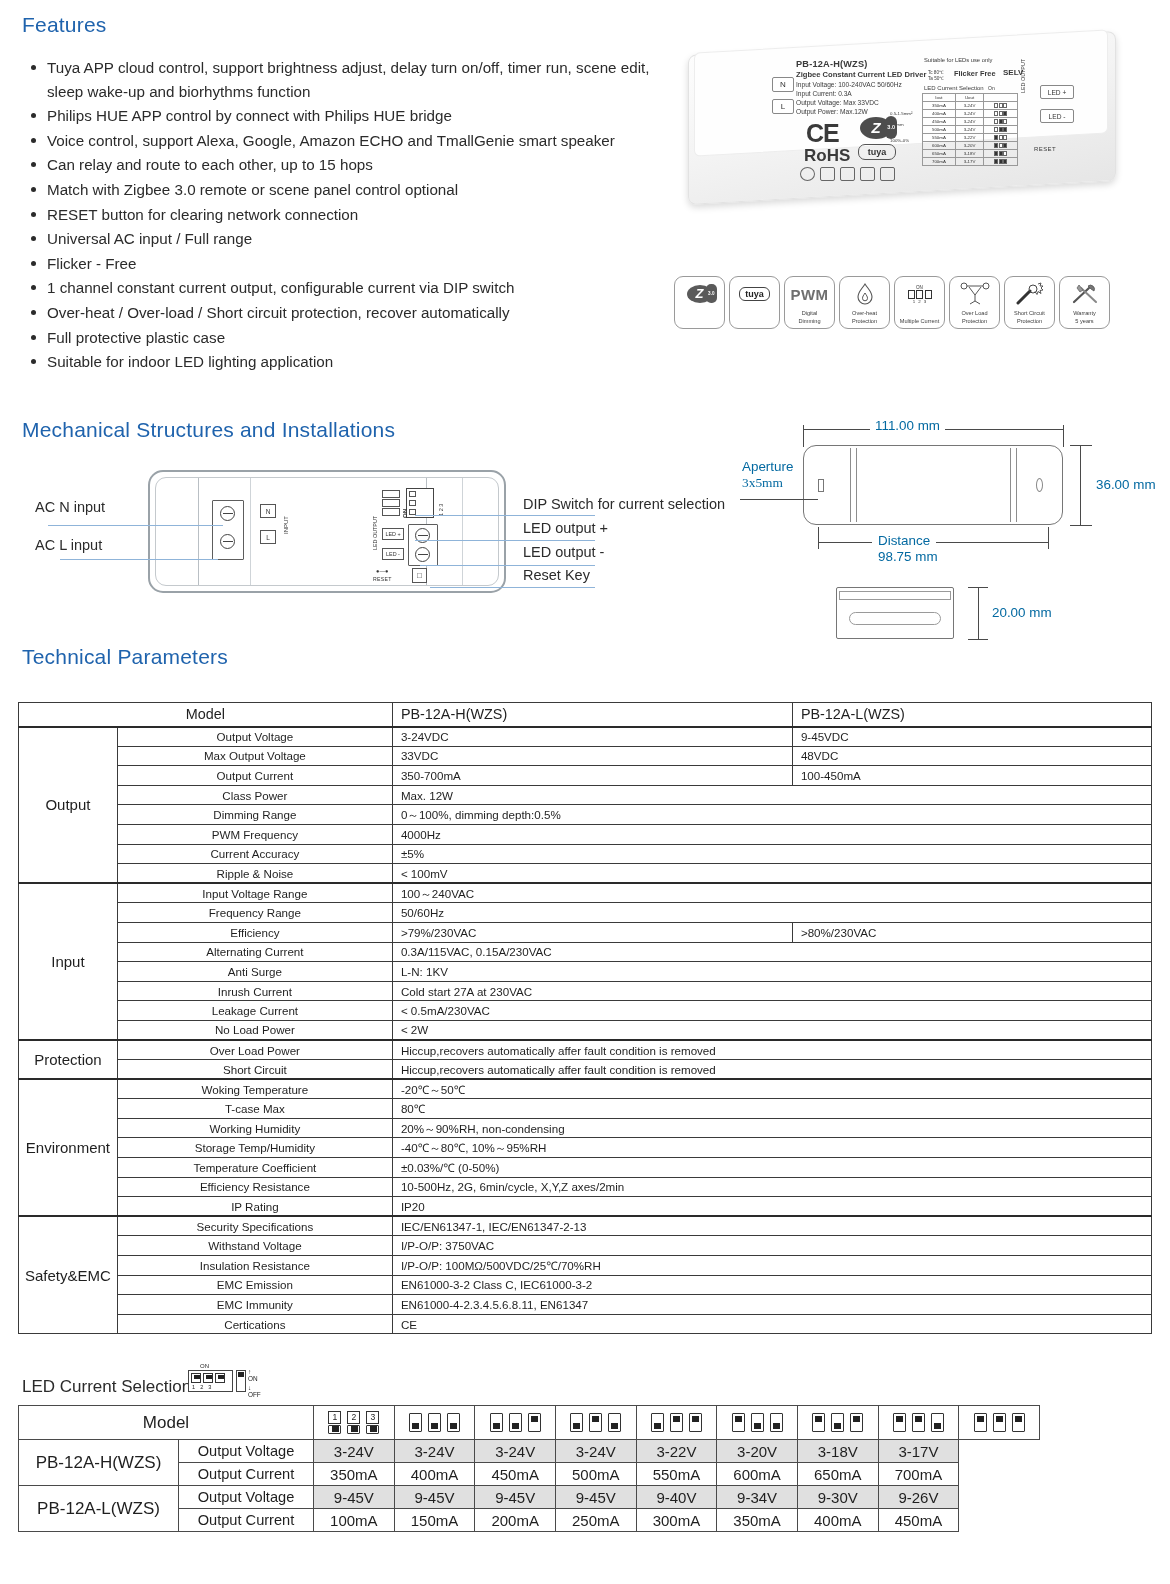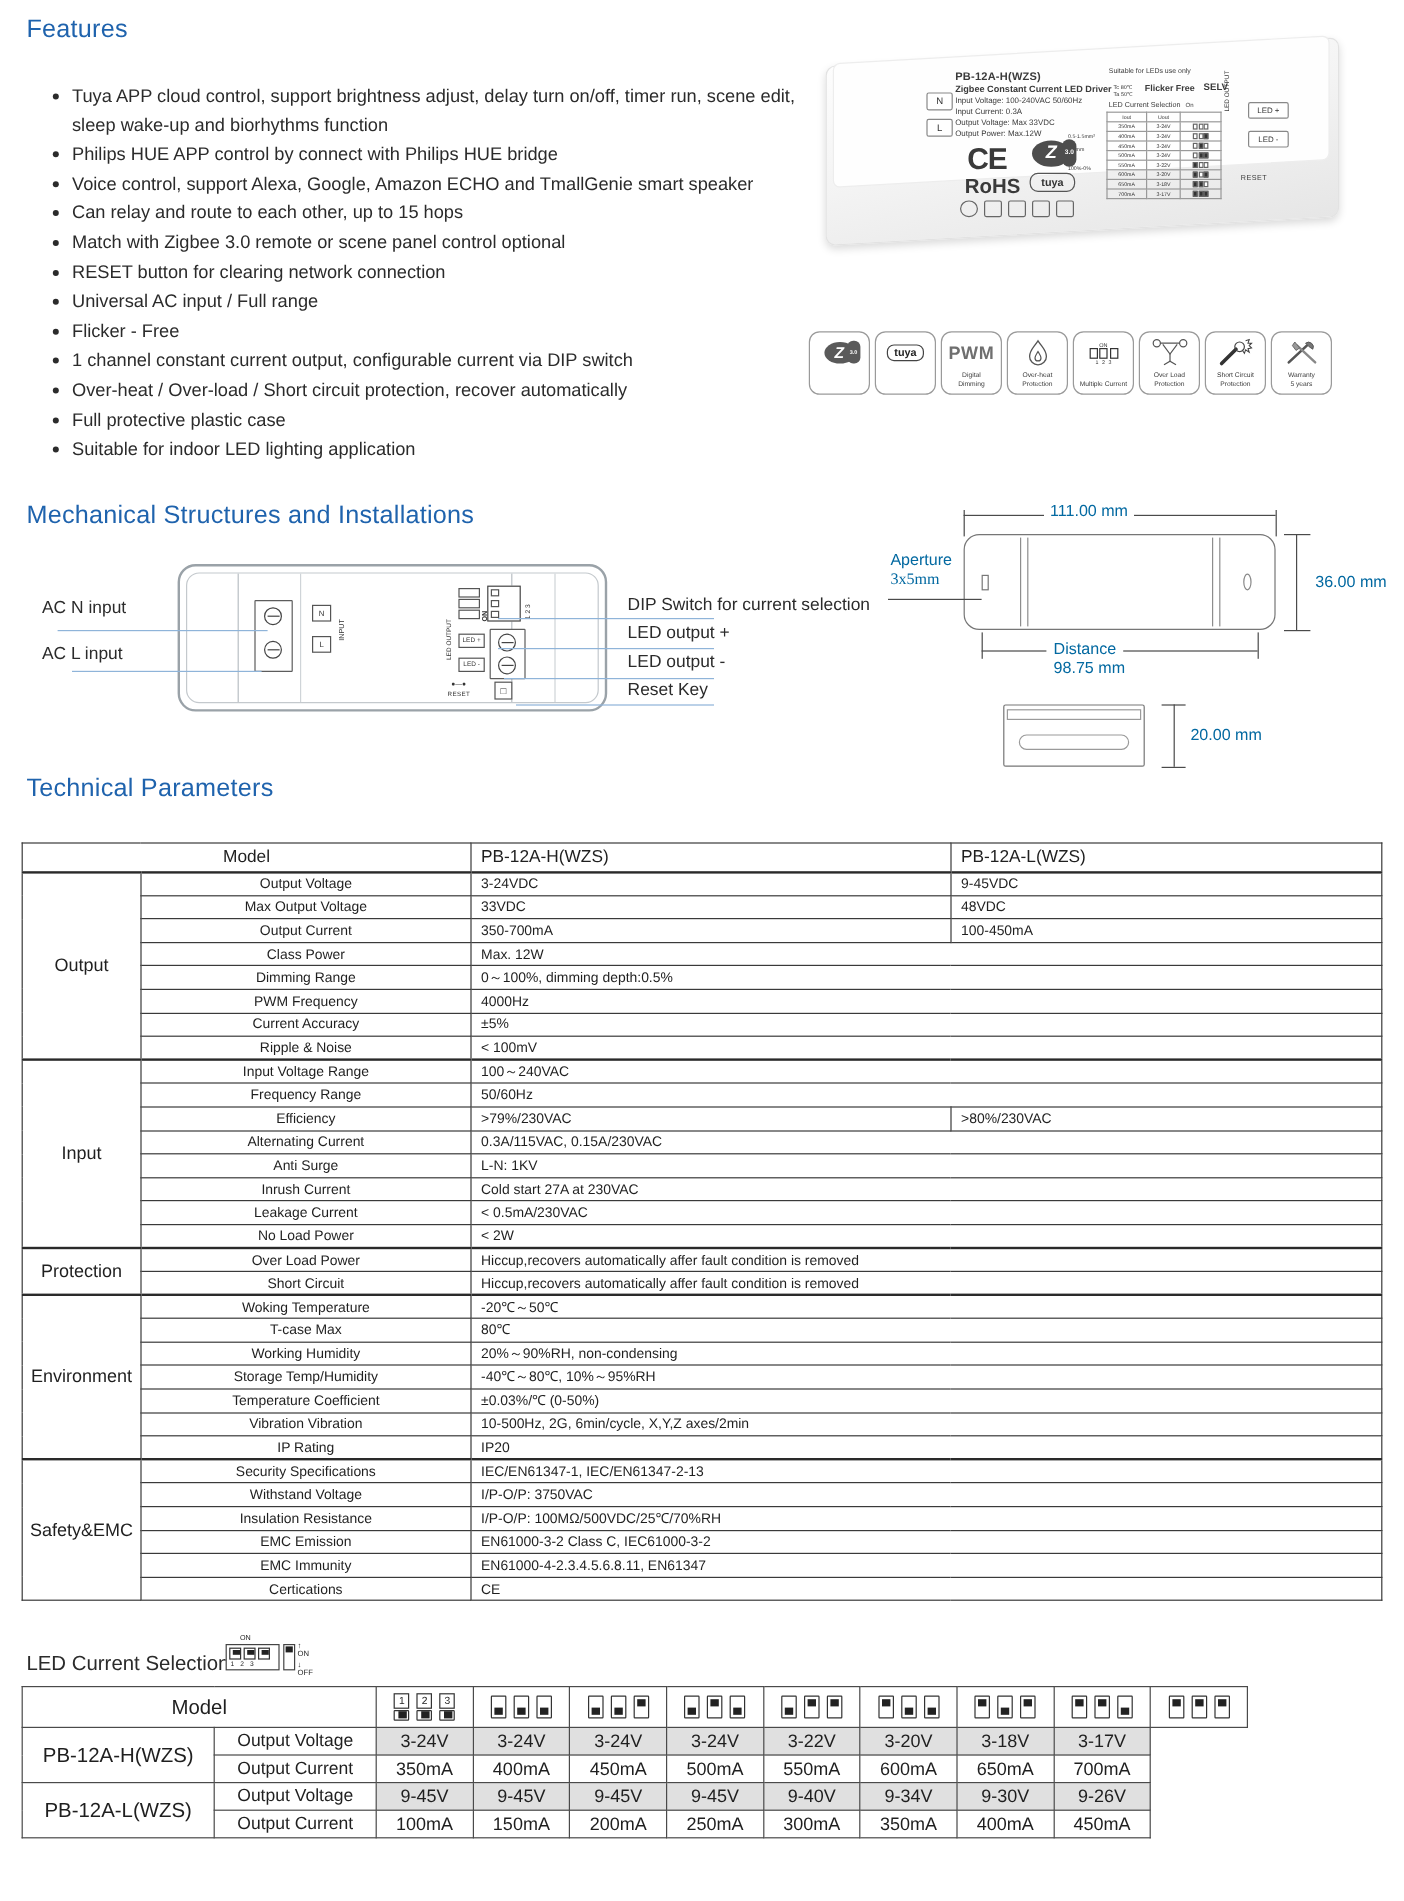--- a/index.html
+++ b/index.html
@@ -21,21 +21,21 @@
     font-weight:400;
     letter-spacing:.2px;
   }
   #features-title { position:absolute; left:22px; top:13px; }
   #mech-title     { position:absolute; left:22px; top:418px; }
   #tech-title     { position:absolute; left:22px; top:645px; }
 
   
   #features-list {
     position:absolute; left:24px; top:52px; width:650px;
-    list-style:none; margin:17px; padding:0;
+    list-style:none; margin:4px; padding:0;
   }
   #features-list li {
     position:relative;
     padding-left:19px;
     font-size:15.2px;
     line-height:23.6px;
     color:#2b2b2b;
     margin-bottom:1px;
   }
   #features-list li::before {
@@ -661,21 +661,21 @@
         </tr>
         <tr>
           <td class="c-param">Storage Temp/Humidity</td>
           <td class="c-valh" colspan="2">-40℃～80℃, 10%～95%RH</td>
         </tr>
         <tr>
           <td class="c-param">Temperature Coefficient</td>
           <td class="c-valh" colspan="2">±0.03%/℃ (0-50%)</td>
         </tr>
         <tr>
-          <td class="c-param">Vibration Vibration</td>
+          <td class="c-param">Efficiency Resistance</td>
           <td class="c-valh" colspan="2">10-500Hz, 2G, 6min/cycle,  X,Y,Z axes/2min</td>
         </tr>
         <tr>
           <td class="c-param">IP Rating</td>
           <td class="c-valh" colspan="2">IP20</td>
         </tr>
         <tr class="grp-top">
           <td class="c-group" rowspan="6">Safety&amp;EMC</td>
           <td class="c-param">Security Specifications</td>
           <td class="c-valh" colspan="2">IEC/EN61347-1, IEC/EN61347-2-13</td>

